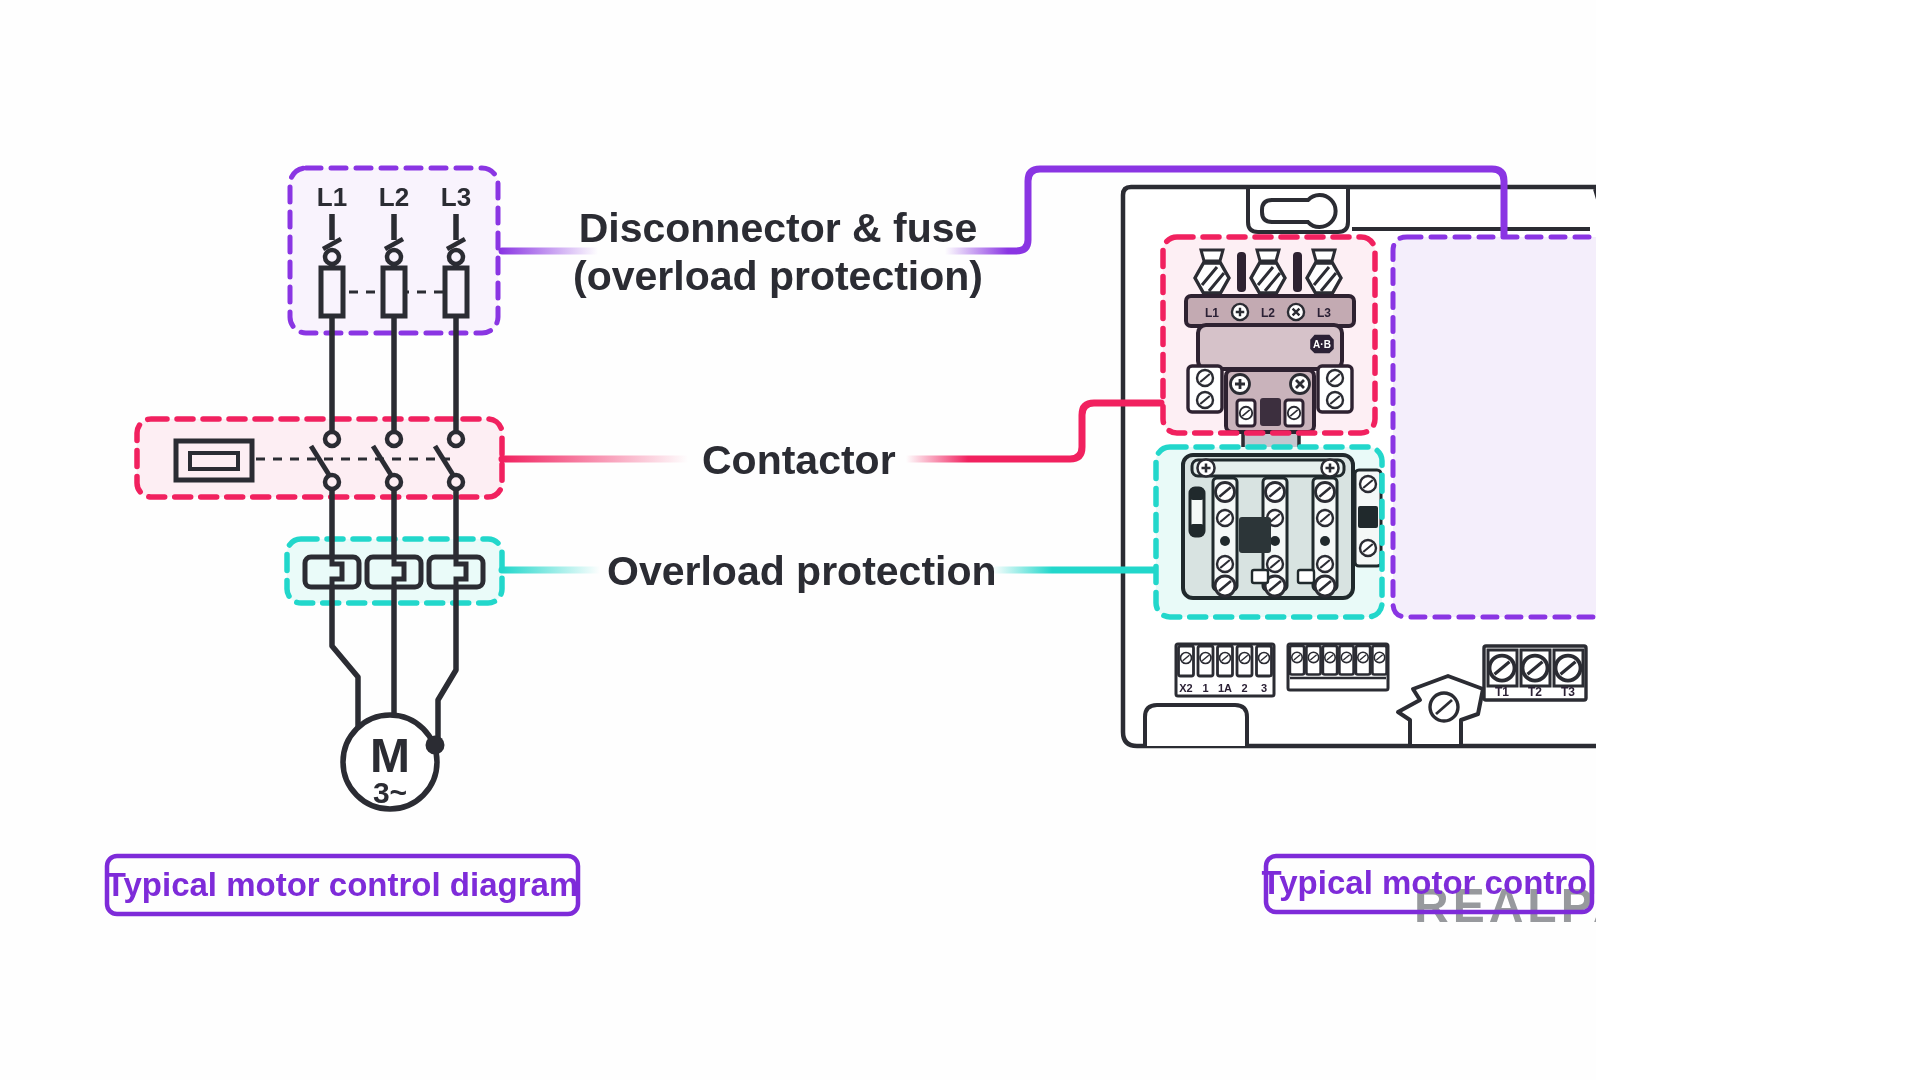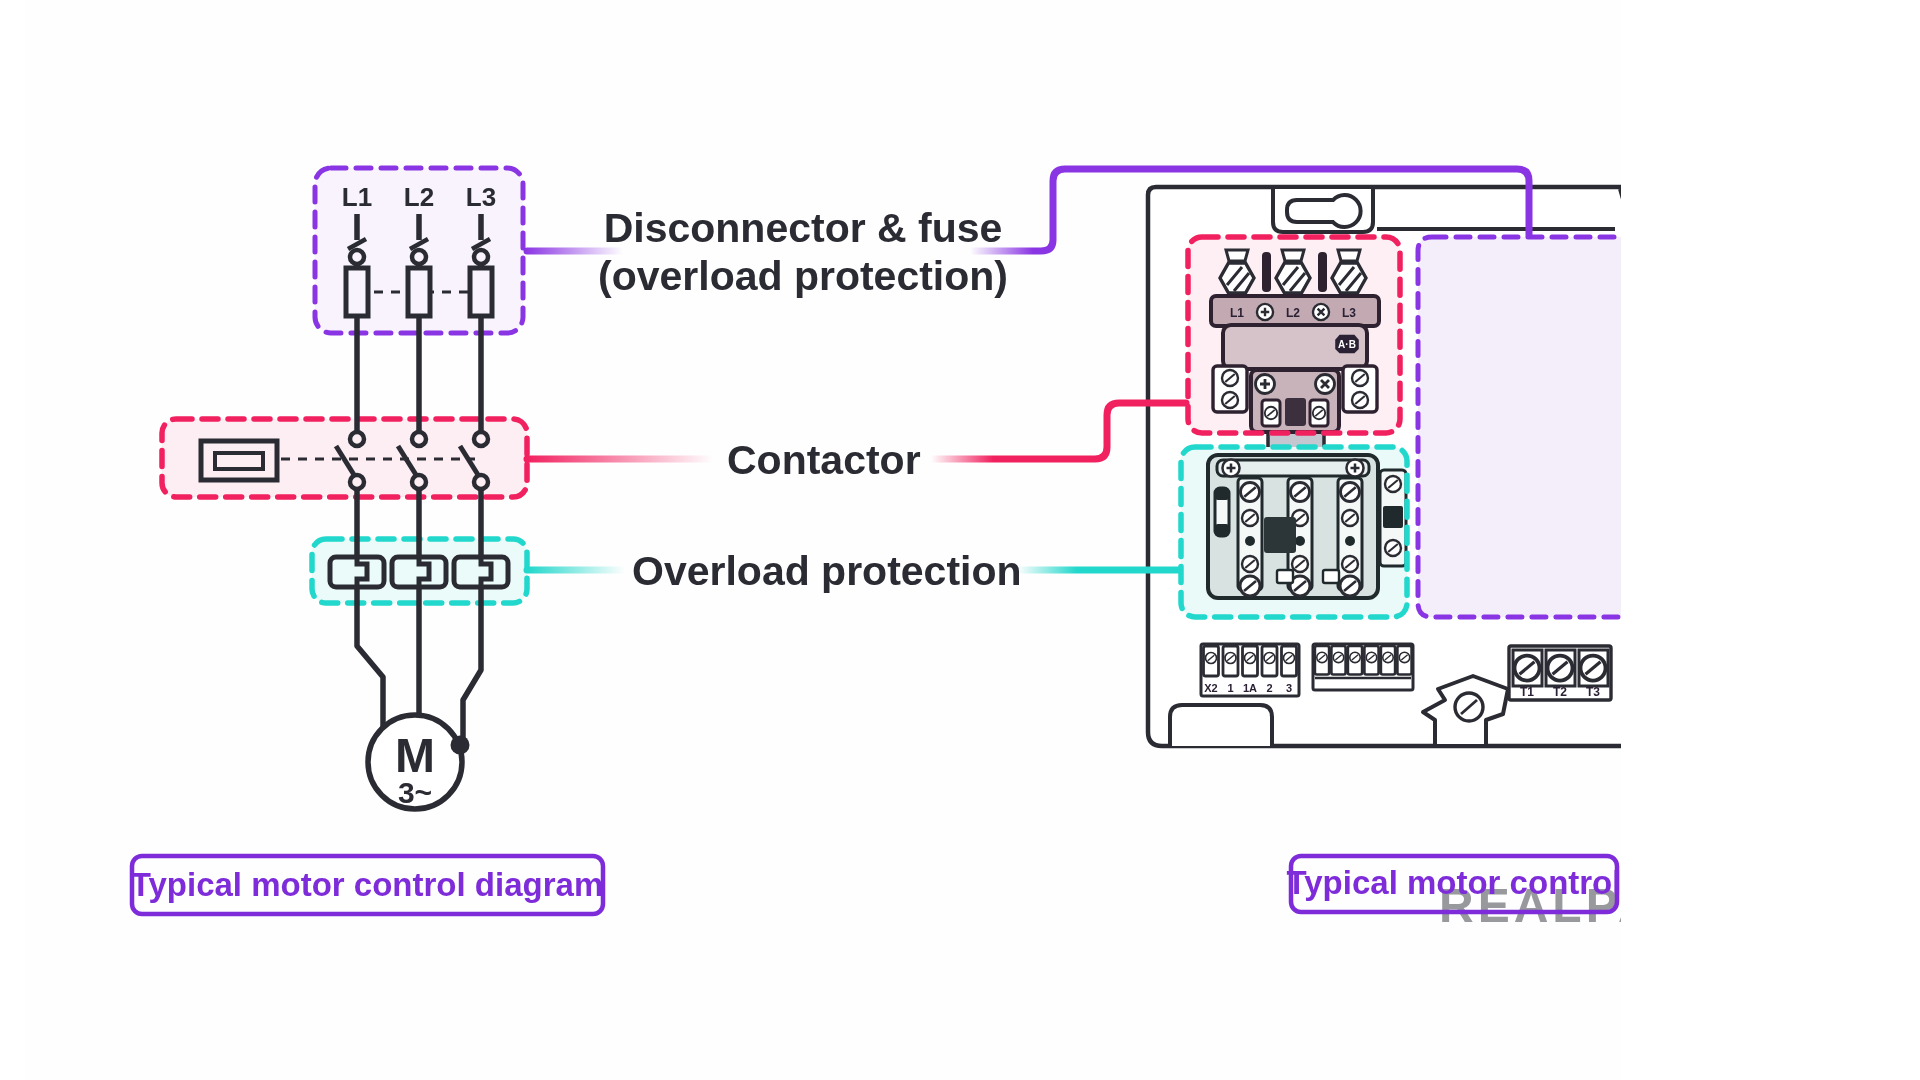--- a/index.html
+++ b/index.html
@@ -1,17 +1,17 @@
 <!DOCTYPE html>
 <html><head>
 <meta charset="utf-8">
 <style>
   html,body{margin:0;padding:0;background:#ffffff;}
   .stage{position:relative;width:1596px;height:1080px;background:#fefefe;overflow:hidden;
-         font-family:"Liberation Sans", sans-serif;margin-left:25px;}
+         font-family:"Liberation Sans", sans-serif;}
   svg{display:block}
   text{font-family:"Liberation Sans", sans-serif;}
   .annot{fill:#2b2c33;font-weight:bold;}
   .cap{fill:#7e2bd9;font-weight:bold;}
   .tiny{fill:#2b2135;font-weight:bold;}
   .wm{fill:#8c8f93;font-weight:800;letter-spacing:4px;opacity:.9;}
 </style>
 </head>
 <body>
 

